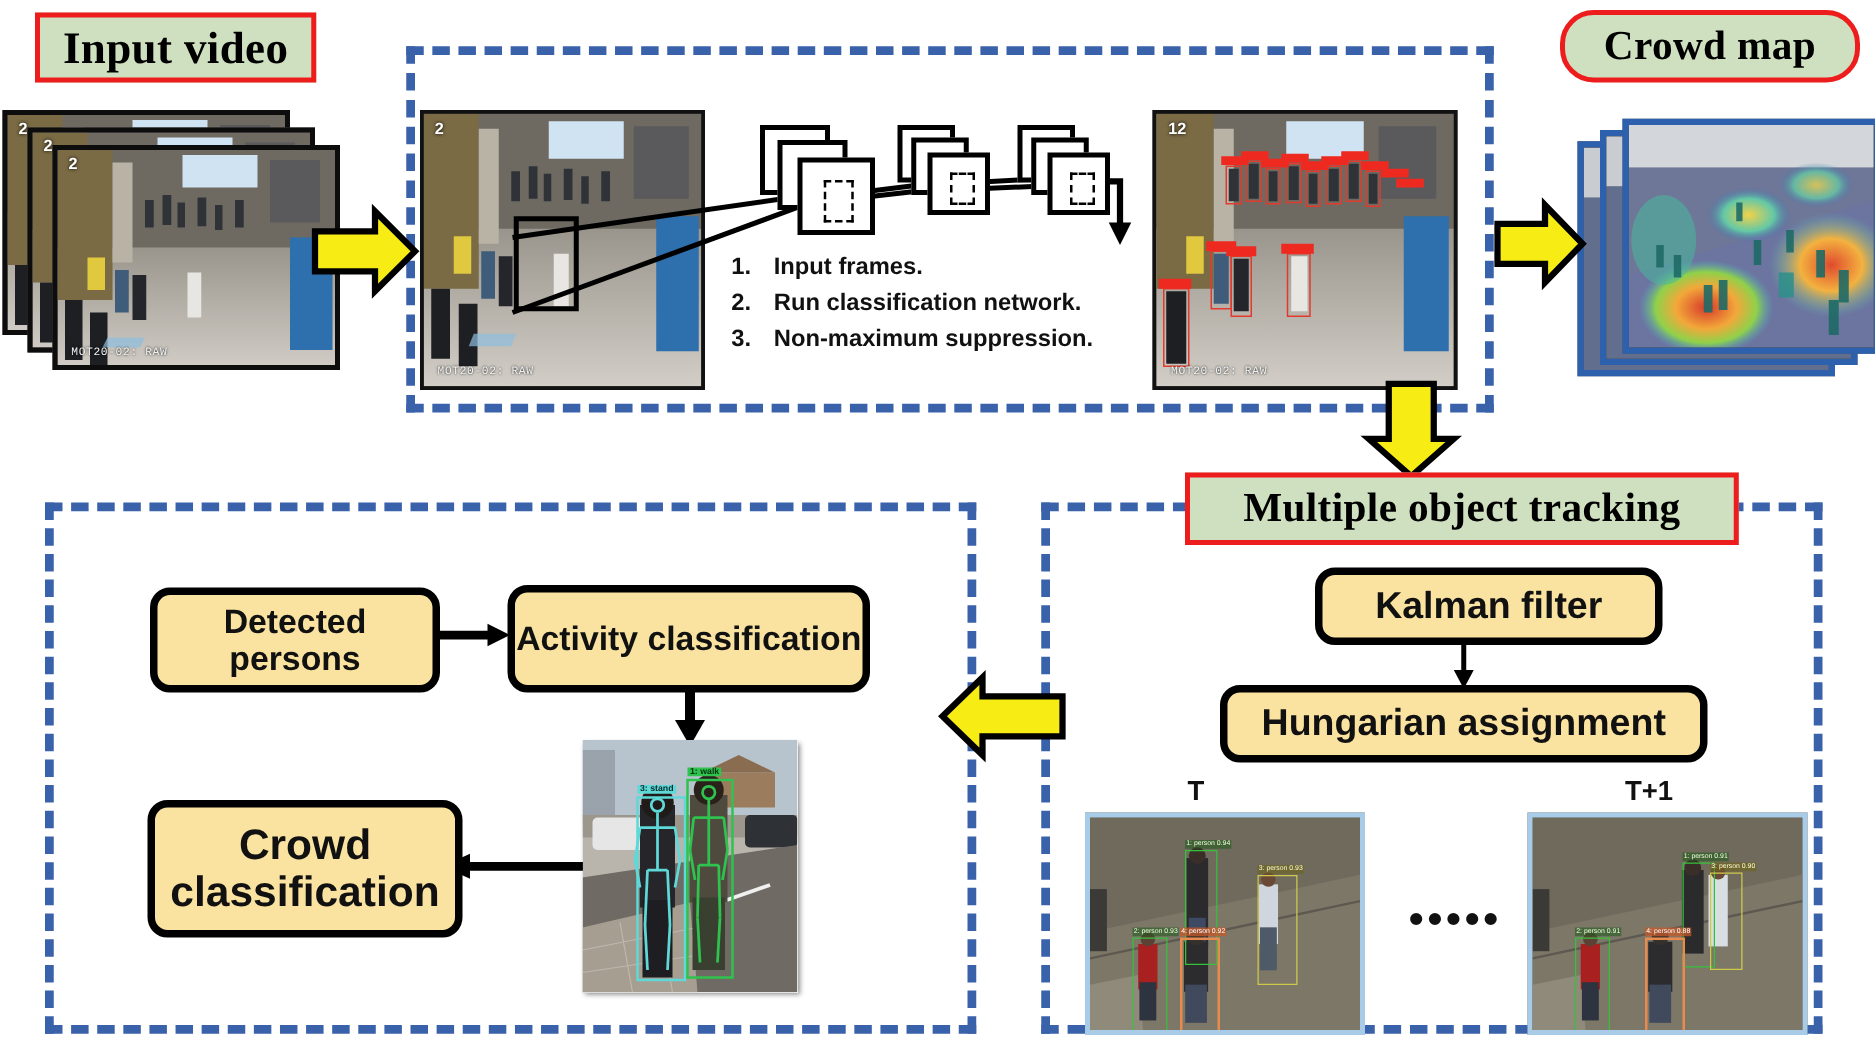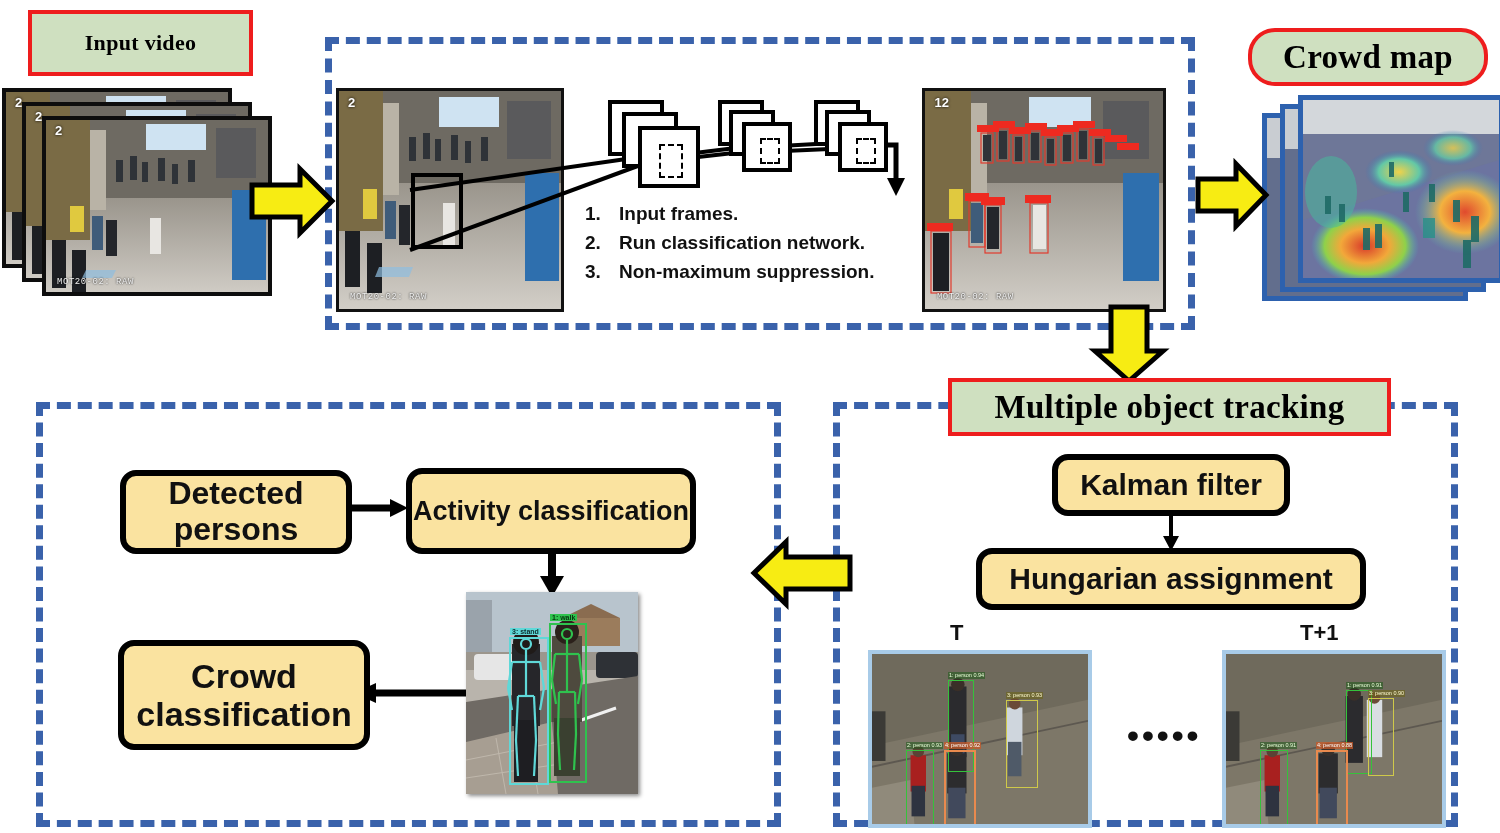--- a/index.html
+++ b/index.html
@@ -68,21 +68,21 @@
 </style>
 </head>
 <body>
 
 <div class="stage">
 
   <div class="dashed-box" style="left:325px;top:37px;width:870px;height:293px;"></div>
   <div class="dashed-box" style="left:36px;top:402px;width:745px;height:425px;"></div>
   <div class="dashed-box" style="left:833px;top:402px;width:625px;height:425px;"></div>
 
-  <div class="title-plate" style="left:28px;top:10px;width:225px;height:66px;font-size:22px;">
+  <div class="title-plate" style="left:28px;top:10px;width:225px;height:56px;font-size:36px;">
     <span>Input video</span>
   </div>
 
   <div class="frame" style="left:2px;top:88px;width:222px;height:172px;border:4px solid #0d0d0d;">
     <svg class="sv" viewBox="0 0 222 172" preserveAspectRatio="none">
       <defs>
         <linearGradient id="flr" x1="0" y1="0" x2="0" y2="1">
           <stop offset="0" stop-color="#9a958c"></stop>
             <stop offset="1" stop-color="#cfcbc4"></stop>
         </linearGradient>
@@ -323,21 +323,21 @@
     <span class="idtag">12</span>
     <span class="cap">MOT20-02: RAW</span>
   </div>
 
   <div class="yarrow" style="left:1196px;top:160px;width:72px;height:70px;">
     <svg width="72" height="70" viewBox="0 0 72 70">
       <path d="M2 19 L40 19 L40 4 L70 35 L40 66 L40 51 L2 51 Z" fill="#f7ec13" stroke="#000" stroke-width="5" stroke-linejoin="miter"></path>
     </svg>
   </div>
 
-  <div class="title-plate" style="left:1248px;top:28px;width:240px;height:58px;font-size:33px;border-radius:27px;">
+  <div class="title-plate" style="left:1248px;top:8px;width:240px;height:58px;font-size:33px;border-radius:27px;">
     <span>Crowd map</span>
   </div>
 
   <div style="position:absolute;left:1262px;top:95px;width:236px;height:215px;">
     <div class="frame" style="left:0;top:18px;width:196px;height:178px;border:5px solid #2d61ae;">
       <svg class="sv" viewBox="0 0 196 178" preserveAspectRatio="none">
         <rect width="196" height="178" fill="#6f7f8c"></rect>
         <rect y="0" width="196" height="40" fill="#c9cdd2"></rect>
         <ellipse cx="60" cy="130" rx="46" ry="34" fill="#f0c030" opacity=".75"></ellipse>
         <ellipse cx="60" cy="130" rx="24" ry="18" fill="#e0452c" opacity=".85"></ellipse>
@@ -404,21 +404,21 @@
   <div class="yarrow" style="left:1093px;top:305px;width:72px;height:78px;">
     <svg width="72" height="78" viewBox="0 0 72 78">
       <path d="M18 2 L54 2 L54 46 L70 46 L36 76 L2 46 L18 46 Z" fill="#f7ec13" stroke="#000" stroke-width="5" stroke-linejoin="miter"></path>
     </svg>
   </div>
 
   <div class="title-plate" style="left:948px;top:378px;width:443px;height:58px;font-size:33px;">
     <span>Multiple object tracking</span>
   </div>
 
-  <div class="pbox" style="left:1052px;top:454px;width:238px;height:62px;font-size:30px;">
+  <div class="pbox" style="left:1052px;top:454px;width:278px;height:62px;font-size:30px;">
     <span>Kalman filter</span>
   </div>
 
   <div class="barrow" style="left:1158px;top:514px;width:26px;height:38px;">
     <svg width="26" height="38" viewBox="0 0 26 38">
       <line x1="13" y1="0" x2="13" y2="26" stroke="#000" stroke-width="4"></line>
       <path d="M13 37 L5 22 L21 22 Z" fill="#000"></path>
     </svg>
   </div>
 
@@ -499,21 +499,21 @@
     <div class="bblabel" style="left:90px;top:88px;color:#fff;background:rgba(200,90,40,.75);">4: person 0.88</div>
   </div>
 
   <div class="yarrow" style="left:752px;top:538px;width:100px;height:70px;">
     <svg width="100" height="70" viewBox="0 0 100 70">
       <path d="M98 19 L34 19 L34 4 L2 35 L34 66 L34 51 L98 51 Z" fill="#f7ec13" stroke="#000" stroke-width="5" stroke-linejoin="miter"></path>
     </svg>
   </div>
 
 
-  <div class="pbox" style="left:120px;top:470px;width:232px;height:84px;font-size:32px;">
+  <div class="pbox" style="left:120px;top:470px;width:232px;height:84px;font-size:27px;">
     <span>Detected persons</span>
   </div>
 
   <div class="barrow" style="left:350px;top:495px;width:60px;height:26px;">
     <svg width="60" height="26" viewBox="0 0 60 26">
       <line x1="0" y1="13" x2="44" y2="13" stroke="#000" stroke-width="7"></line>
       <path d="M58 13 L40 4 L40 22 Z" fill="#000"></path>
     </svg>
   </div>
 

